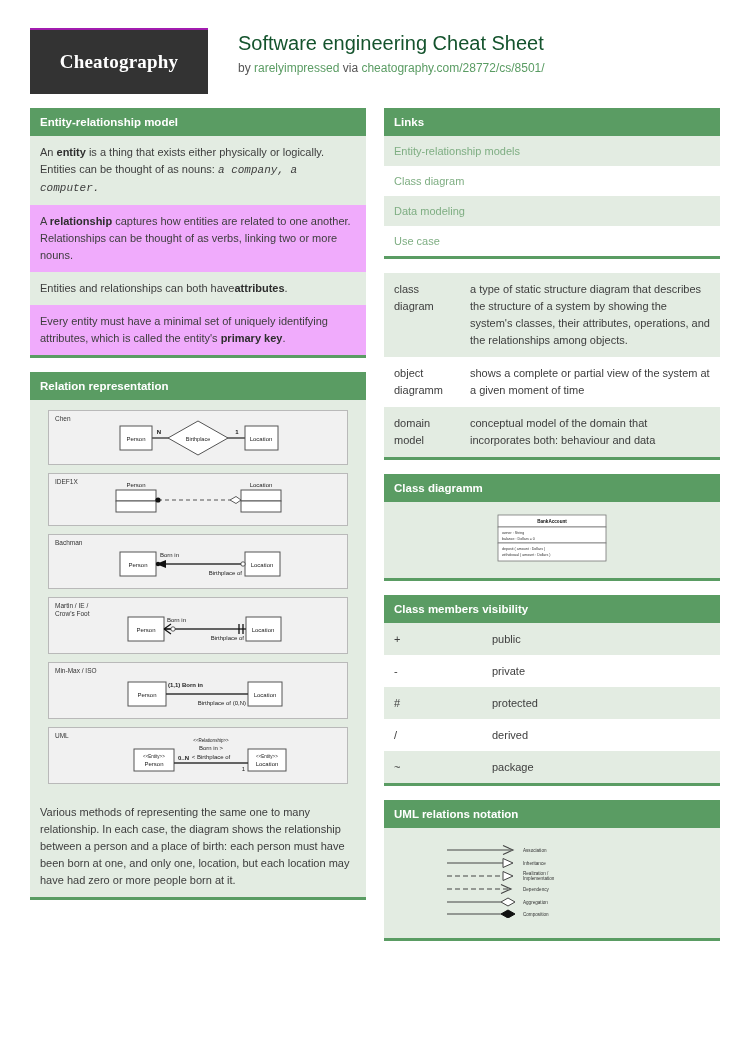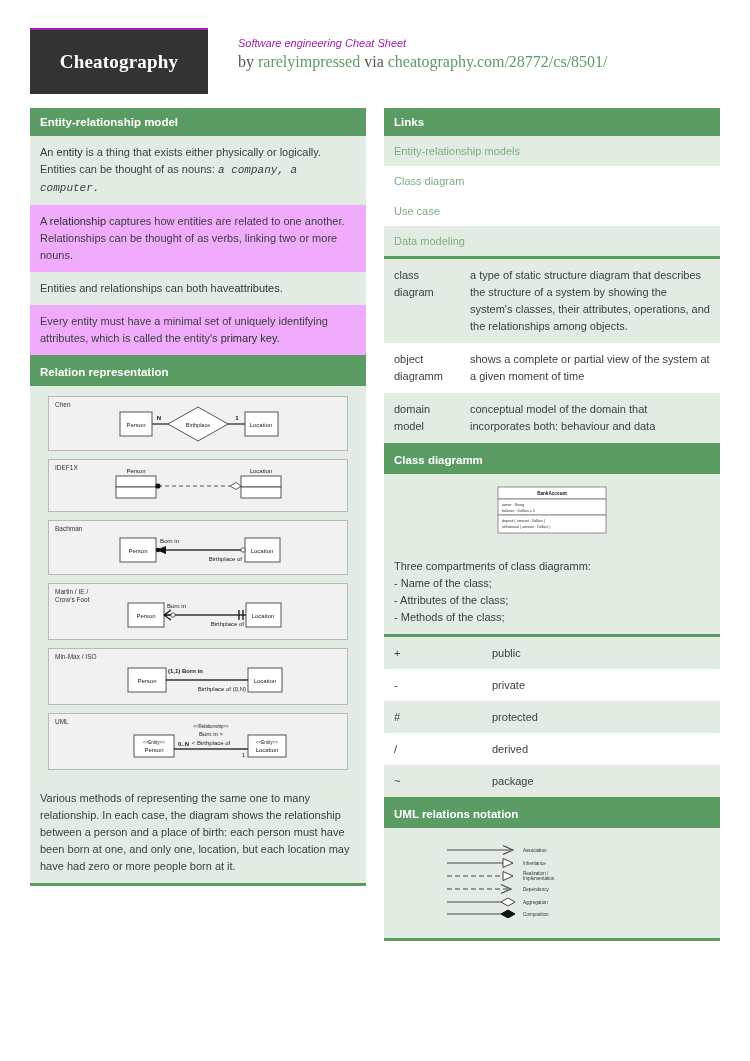--- a/index.html
+++ b/index.html
@@ -11,38 +11,38 @@
   .page{width:750px;height:1061px;position:relative;box-sizing:border-box;padding:28px 30px 0 30px;}
 
   
   .header{display:flex;align-items:flex-start;height:62px;}
   .logo{
     width:178px;height:66px;background:#333333;border-top:2px solid #a21caf;
     box-sizing:border-box;display:flex;align-items:center;justify-content:center;text-align:right;
   }
   .logo-text{color:#fff;font-family:"Liberation Serif", serif;font-size:19px;font-weight:bold;letter-spacing:.2px;}
   .title-block{margin-left:30px;padding-top:5px;}
-  .sheet-title{font-size:11px;color:#a21caf;line-height:20px;font-style:italic;}
-  .byline{font-size:16px;color:#555;line-height:18px;margin-top:0;font-family:Liberation Serif, serif;}
+  .sheet-title{font-size:20px;color:#14532d;line-height:20px;}
+  .byline{font-size:12px;color:#555;line-height:18px;margin-top:6px;}
   .byline .g{color:#5a9c63;}
 
   
   .cols{display:flex;gap:18px;margin-top:18px;}
   .col{width:340px;}
 
-  .card{}
+  .card{margin-bottom:14px;}
   .card-head{
     background:#5a9c63;color:#fff;font-size:11.5px;font-weight:bold;
     padding:7px 10px;line-height:14px;
   }
   .card-body{border-bottom:3px solid #5a9c63;}
   .row{padding:8px 10px;font-size:11px;line-height:17px;color:#3d3d3d;}
   .row.alt{background:#e3ece2;}
   .row.plain{background:#f0abfc;}
-  .row b{font-weight:normal;color:#2e2e2e;}
+  .row b{font-weight:bold;color:#2e2e2e;}
   .row i{font-style:italic;font-family:Liberation Mono, monospace;}
 
   
   .linkrow{padding:7px 10px;font-size:11px;color:#7fae83;line-height:16px;}
   .linkrow.alt{background:#e3ece2;}
 
   
   .deftable{width:100%;border-collapse:collapse;}
   .deftable td{font-size:11px;line-height:17px;color:#3d3d3d;vertical-align:top;padding:8px 10px;}
   .deftable td.term{width:60px;padding-right:6px;}
@@ -215,22 +215,22 @@
 
     </div>
 
     <div class="col">
 
       <div class="card">
         <div class="card-head">Links</div>
         <div class="card-body">
           <div class="linkrow alt">Entity-relationship models</div>
           <div class="linkrow">Class diagram</div>
+          <div class="linkrow alt">Data modeling</div>
           <div class="linkrow">Use case</div>
-          <div class="linkrow alt">Data modeling</div>
         </div>
       </div>
 
       <div class="card">
         <div class="card-body">
           <table class="deftable">
             <tbody>
                 <tr class="alt">
               <td class="term">class diagram</td>
               <td>a type of static structure diagram that describes the structure of a system by showing the system's classes, their attributes, operations, and the relationships among objects.</td>
@@ -256,30 +256,25 @@
               <rect x="1" y="1" width="108" height="12" fill="#fff" stroke="#777" stroke-width="0.8"></rect>
               <text x="55" y="9" font-size="4.6" text-anchor="middle" fill="#111" font-weight="bold" font-family="'Liberation Sans',sans-serif">BankAccount</text>
               <rect x="1" y="13" width="108" height="16" fill="#fff" stroke="#777" stroke-width="0.8"></rect>
               <text x="5" y="19.5" font-size="3.6" fill="#333" font-family="'Liberation Sans',sans-serif">owner : String</text>
               <text x="5" y="25.5" font-size="3.6" fill="#333" font-family="'Liberation Sans',sans-serif">balance : Dollars = 0</text>
               <rect x="1" y="29" width="108" height="18" fill="#fff" stroke="#777" stroke-width="0.8"></rect>
               <text x="5" y="36" font-size="3.6" fill="#333" font-family="'Liberation Sans',sans-serif">deposit ( amount : Dollars )</text>
               <text x="5" y="42" font-size="3.6" fill="#333" font-family="'Liberation Sans',sans-serif">withdrawal ( amount : Dollars )</text>
             </svg>
           </div>
-          <div class="row alt">
-            <div>Three compartments of class diagramm:</div>
-            <div>- Name of the class;</div>
-            <div>- Attributes of the class;</div>
-            <div>- Methods of the class;</div>
-          </div>
-        </div>
-      </div>
-
-      <div class="card">
+        </div>
+      </div>
+
+      <div class="card">
+        <div class="card-head">Class members visibility</div>
         <div class="card-body">
           <table class="vistable">
             <tbody>
                 <tr class="alt">
               <td class="sym">+</td>
               <td>public</td>
             </tr>
             <tr>
               <td class="sym">-</td>
               <td>private</td>

